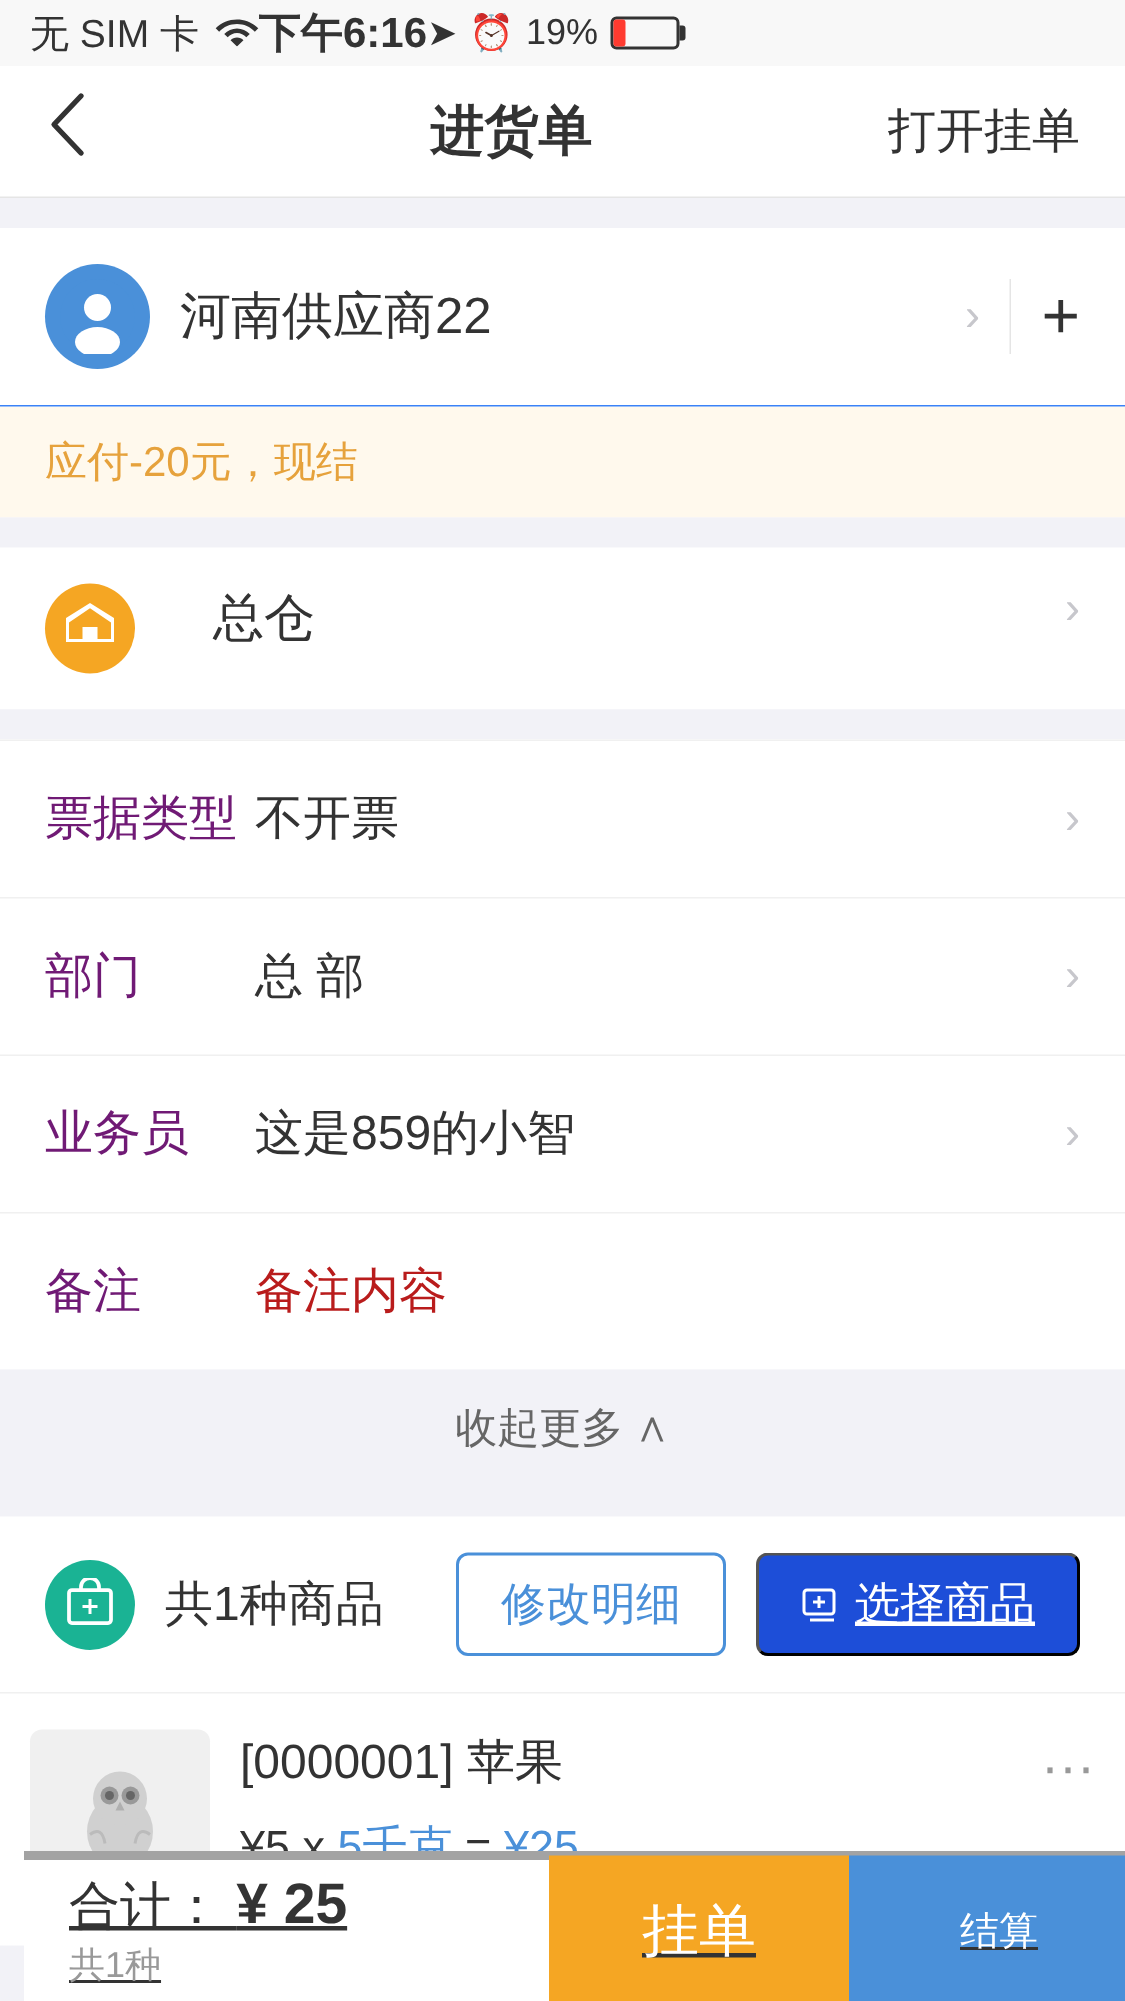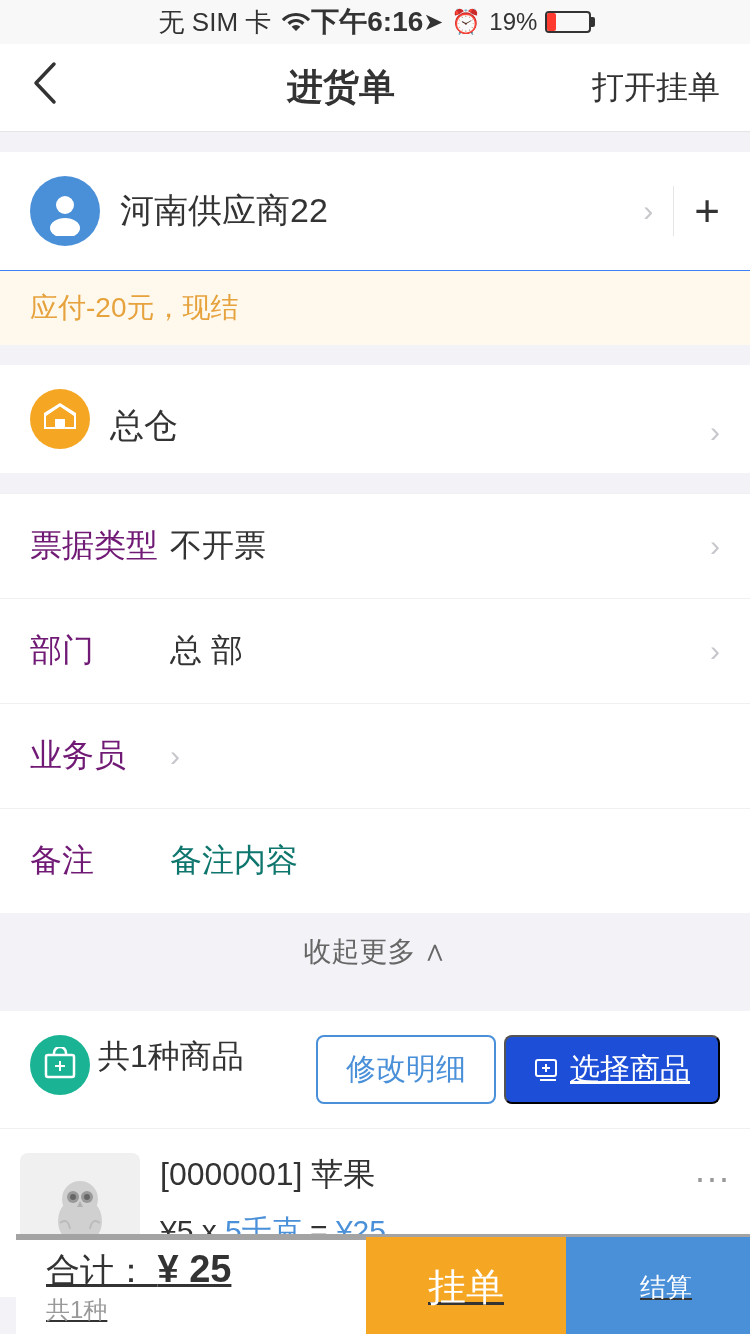--- a/index.html
+++ b/index.html
@@ -13,21 +13,21 @@
       color: #333;
     }
 
     
     .status-bar {
       width: 750px;
       height: 44px;
       background: #f8f8f8;
       display: flex;
       align-items: center;
-      justify-content: center;
+      justify-content: flex-start;
       padding: 0 20px;
       font-size: 26px;
       font-weight: 500;
     }
     .status-left { display: flex; align-items: center; gap: 10px; }
     .status-center { font-size: 28px; font-weight: 600; }
     .status-right { display: flex; align-items: center; gap: 8px; font-size: 24px; }
     .battery-icon {
       width: 46px; height: 22px;
       border: 2px solid #333;
@@ -136,22 +136,23 @@
       background: #fff9ed;
       padding: 18px 30px;
       font-size: 28px;
       color: #e6a23c;
     }
 
     
     .warehouse-row {
       background: #fff;
       display: flex;
-      align-items: flex-end;
+      align-items: flex-start;
       padding: 24px 30px;
+      gap: 32px;
     }
     .warehouse-icon-wrap {
       width: 60px; height: 60px;
       border-radius: 50%;
       background: #f5a623;
       display: flex; align-items: center; justify-content: center;
       margin-right: 20px;
       flex-shrink: 0;
     }
     .warehouse-icon {
@@ -178,40 +179,41 @@
       width: 130px;
       flex-shrink: 0;
     }
     .form-value {
       flex: 1;
       font-size: 32px;
       color: #333;
       padding-left: 10px;
     }
     .form-placeholder {
-      color: #0f766e;
+      color: #b91c1c;
     }
 
     
     .collapse-btn {
       background: #f2f2f7;
       padding: 20px 30px;
       text-align: center;
       font-size: 28px;
       color: #666;
       cursor: pointer;
     }
 
     
     .product-header {
       background: #fff;
       display: flex;
+      align-items: center;
       padding: 24px 30px;
       margin-top: 20px;
-      gap: 8px;
+      gap: 20px;
     }
     .product-icon-wrap {
       width: 60px; height: 60px;
       border-radius: 50%;
       background: #1ab394;
       display: flex; align-items: center; justify-content: center;
       flex-shrink: 0;
     }
     .product-count {
       flex: 1;
@@ -421,20 +423,21 @@
     <div class="form-value">不开票</div>
     <span class="chevron">›</span>
   </div>
   <div class="form-row">
     <div class="form-label">部门</div>
     <div class="form-value">总 部</div>
     <span class="chevron">›</span>
   </div>
   <div class="form-row">
     <div class="form-label">业务员</div>
+    <div class="form-value">这是859的小智</div>
     <span class="chevron">›</span>
   </div>
   <div class="form-row">
     <div class="form-label">备注</div>
     <div class="form-value form-placeholder">备注内容</div>
   </div>
 </div>
 
 <div class="collapse-btn">收起更多 ∧</div>
 

